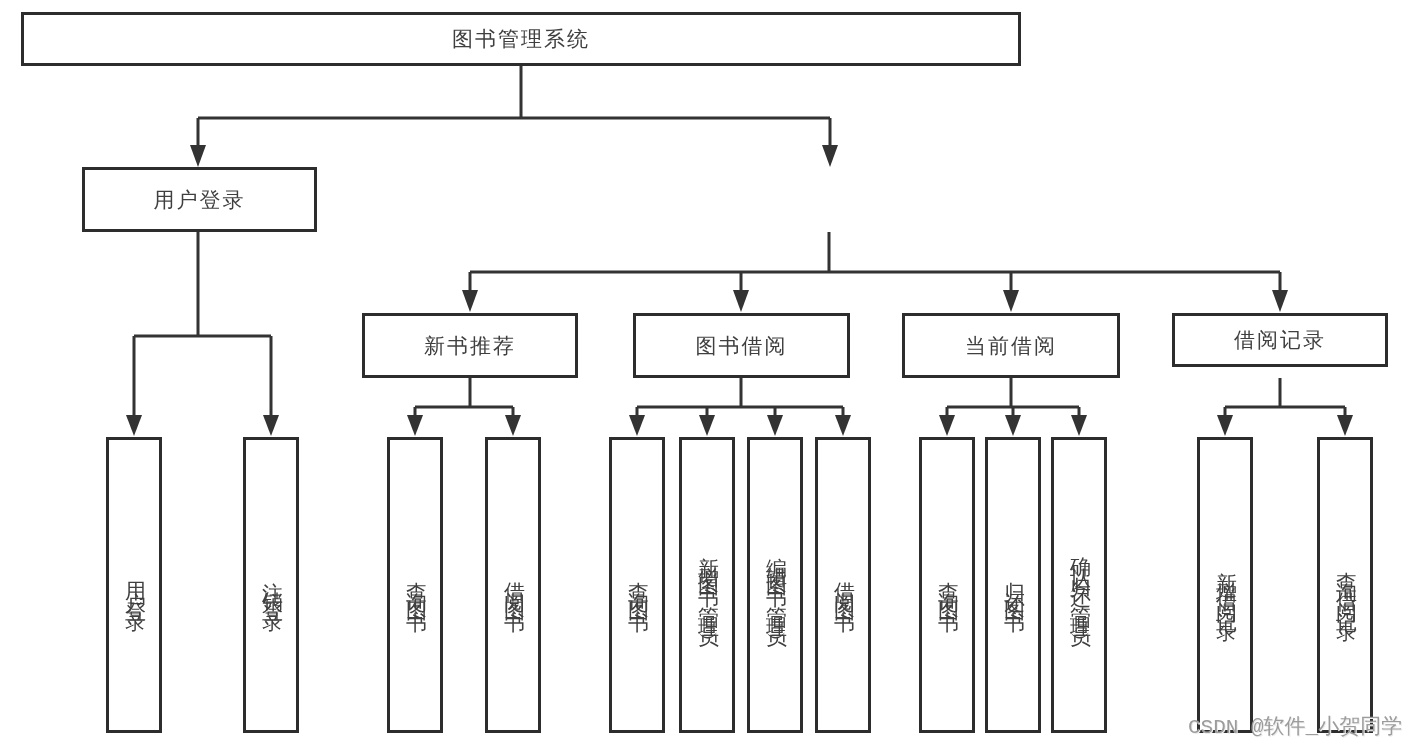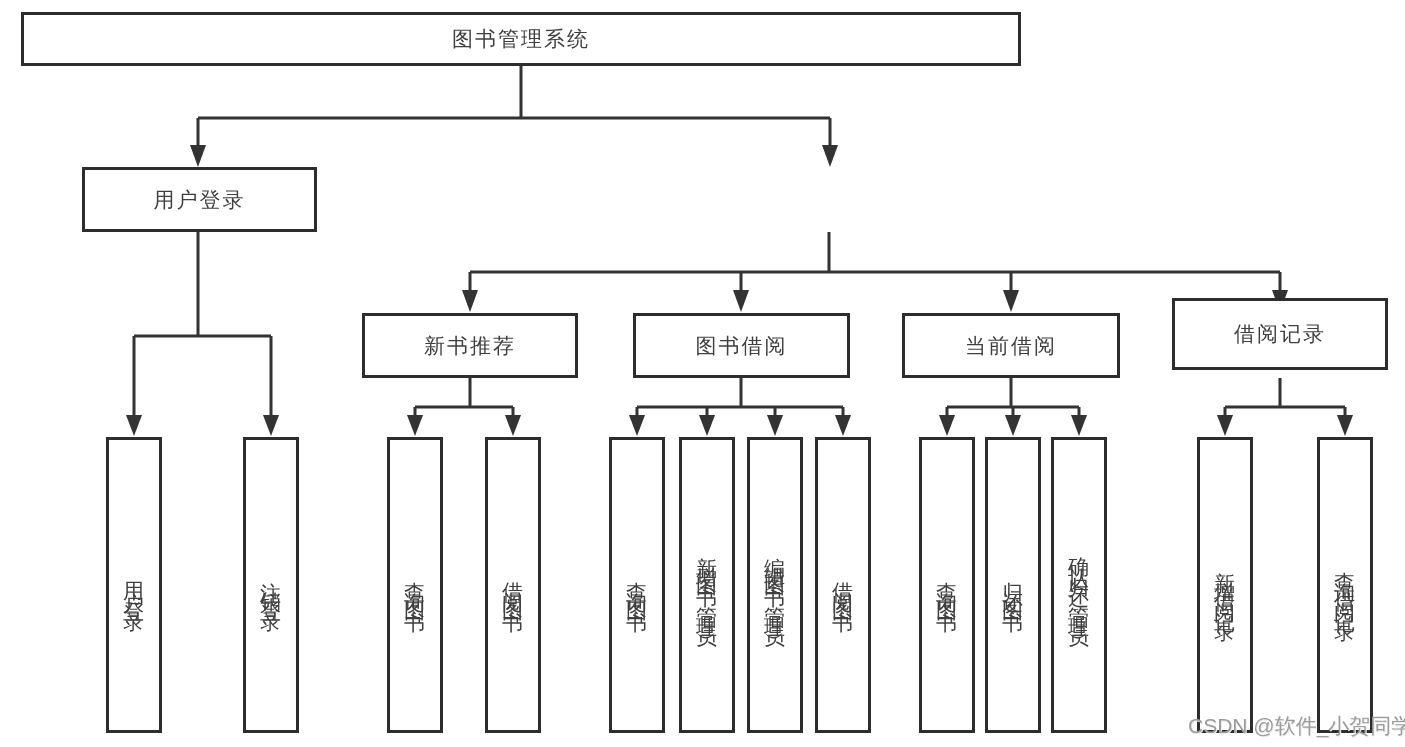--- a/index.html
+++ b/index.html
@@ -1,21 +1,21 @@
 <!DOCTYPE html>
 <html><head>
 <meta charset="utf-8">
 <style>
   html, body { margin: 0; padding: 0; background: #ffffff; }
   #canvas {
     position: relative;
     width: 1405px;
     height: 747px;
     background: #ffffff;
-    font-family: Liberation Sans, sans-serif;
+    font-family: Liberation Mono, monospace;
     overflow: hidden;
   }
   #wires {
     position: absolute;
     left: 0; top: 0;
     width: 1405px; height: 747px;
     z-index: 0;
   }
   .node {
     position: absolute;
@@ -38,21 +38,21 @@
     line-height: 1;
     white-space: nowrap;
   }
   
   .n-root    { left: 21px;   top: 12px;  width: 1000px; height: 54px; }
   .n-login   { left: 82px;   top: 167px; width: 235px;  height: 65px; }
   .n-mgmt    { left: 712px;  top: 167px; width: 233px;  height: 65px; }
   .n-newbook { left: 362px;  top: 313px; width: 216px;  height: 65px; }
   .n-borrow  { left: 633px;  top: 313px; width: 217px;  height: 65px; }
   .n-current { left: 902px;  top: 313px; width: 218px;  height: 65px; }
-  .n-record  { left: 1172px; top: 298px; width: 216px;  height: 72px; }
+  .n-record  { left: 1172px; top: 313px; width: 216px;  height: 54px; }
   
   .l1  { left: 106px; }
   .l2  { left: 243px; }
   .l3  { left: 387px; }
   .l4  { left: 485px; }
   .l5  { left: 609px; }
   .l6  { left: 679px; }
   .l7  { left: 747px; }
   .l8  { left: 815px; }
   .l9  { left: 919px; }

